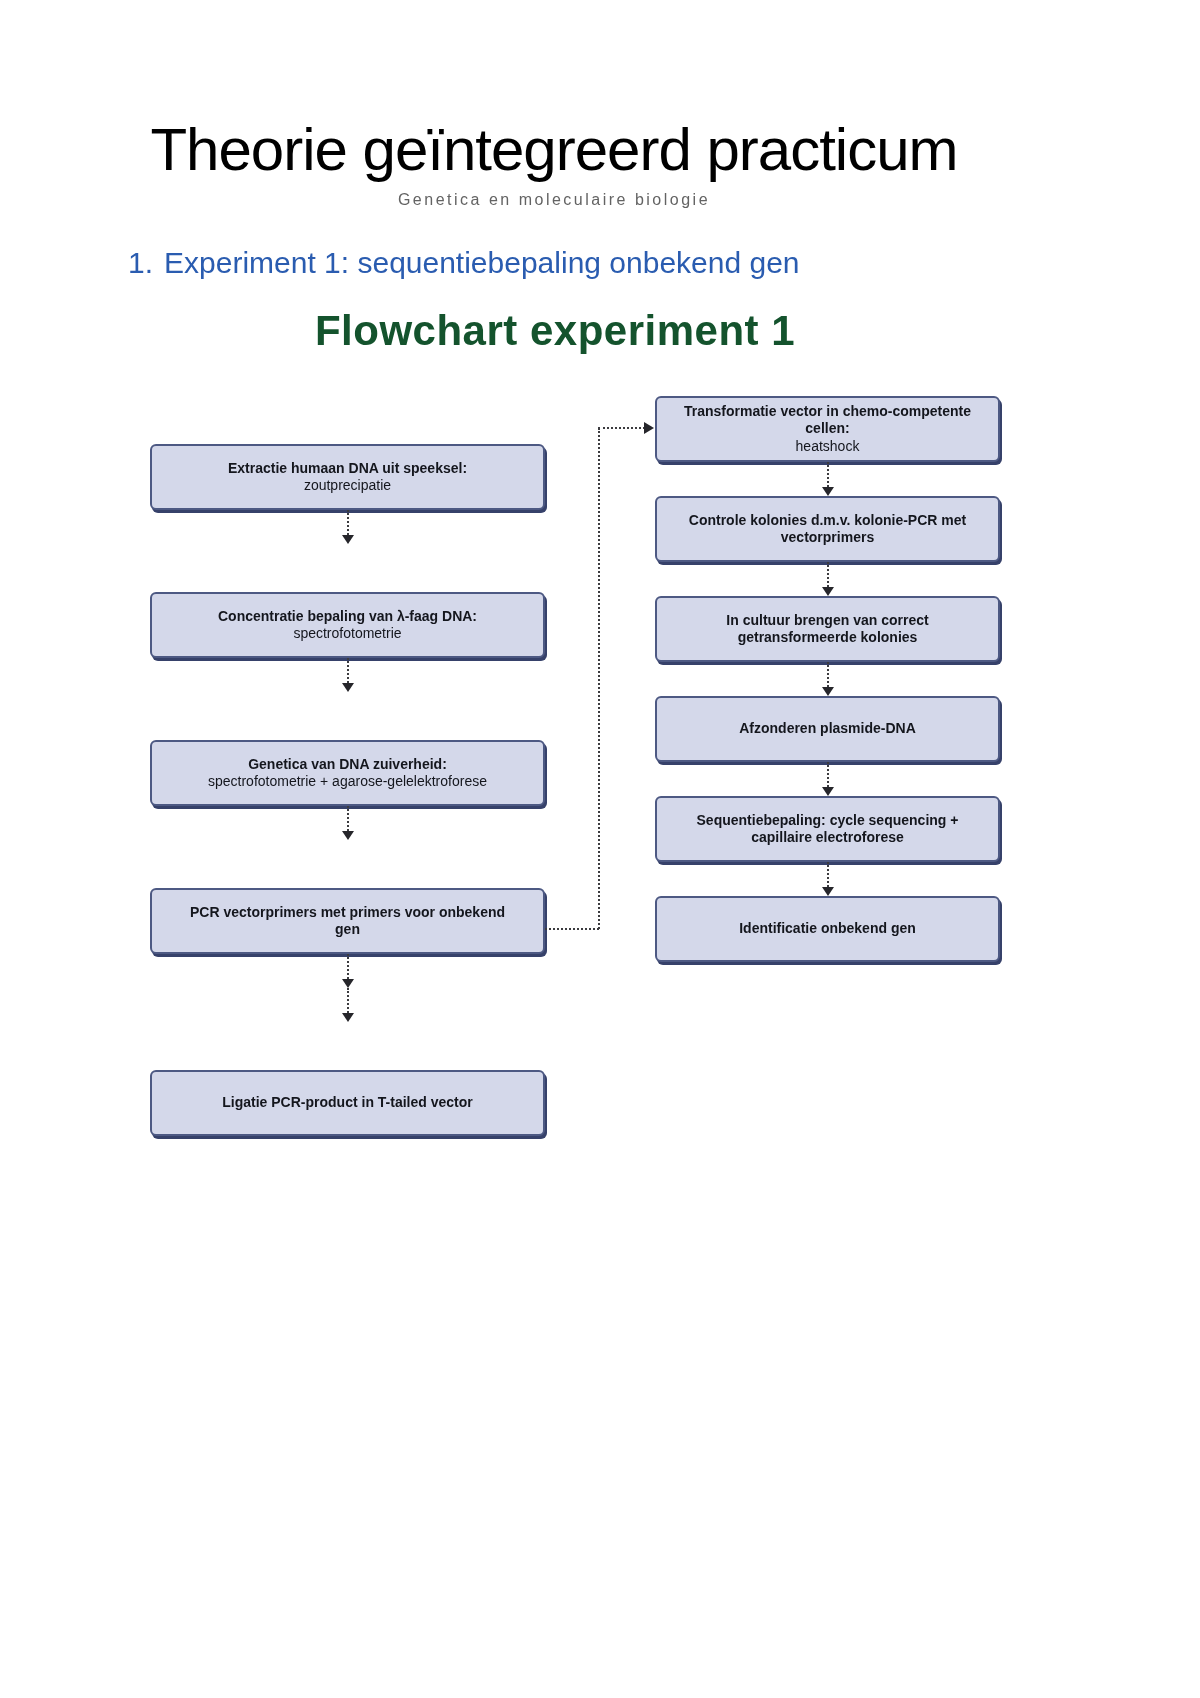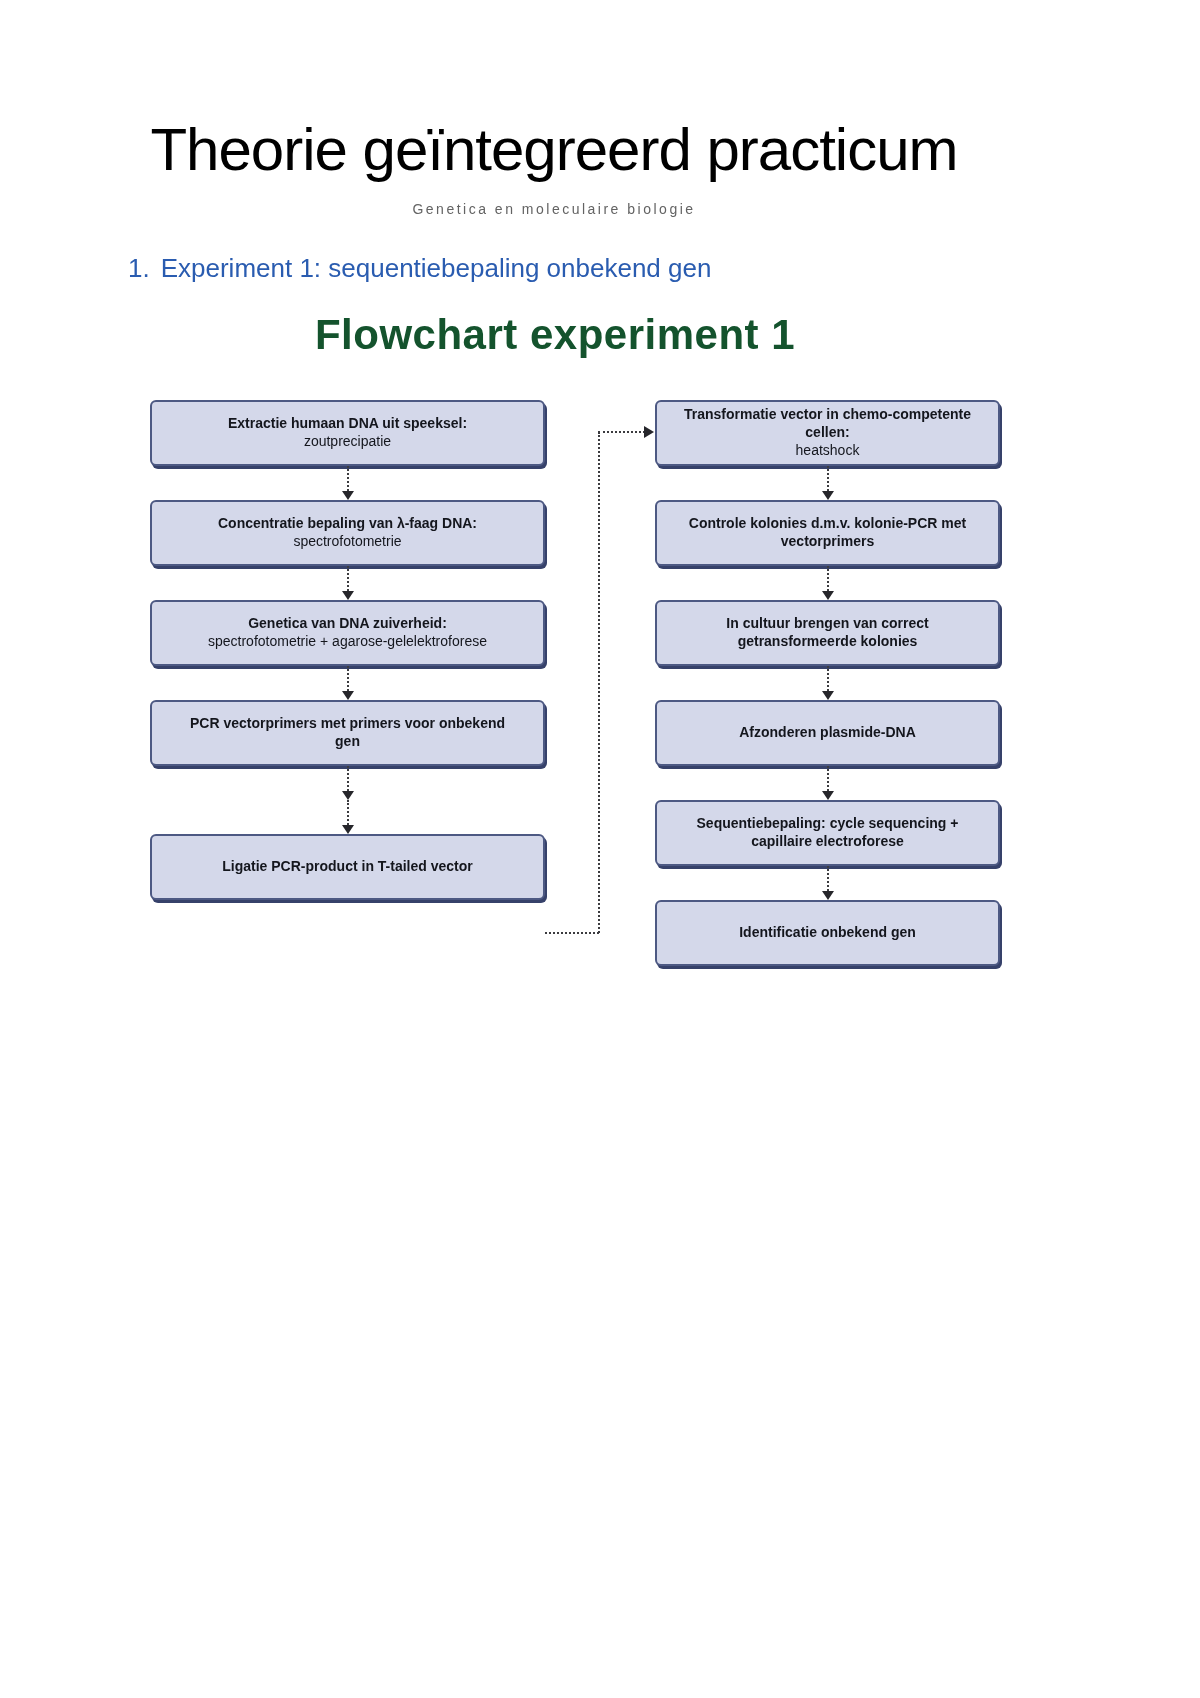--- a/index.html
+++ b/index.html
@@ -6,40 +6,40 @@
   body{
     width:1200px;height:1698px;background:#ffffff;position:relative;
     font-family:"Liberation Sans",sans-serif;overflow:hidden;
   }
   .doc-header{width:1108px;margin:118px auto 0 0;text-align:center;}
   .page-title{
     margin:0;font-size:60px;font-weight:400;color:#000000;
     line-height:1.08;letter-spacing:-1px;
   }
   .page-subtitle{
-    margin-top:18px;font-size:14px;color:#636363;letter-spacing:2.5px;
+    margin-top:8px;font-size:16px;color:#636363;letter-spacing:2.5px;
   }
   .section-heading{
-    margin:37px 0 0 128px;font-size:26px;color:#2a5cb0;line-height:1.15;
+    margin:37px 0 0 128px;font-size:30px;color:#2a5cb0;line-height:1.15;
   }
   .section-heading .num{margin-right:11px;}
   .fc-title{
     width:1110px;text-align:center;margin-top:27px;
     font-size:42px;font-weight:700;color:#14532d;letter-spacing:.5px;
   }
   .flowchart{position:relative;margin-top:41px;height:610px;width:1200px;}
   .col{position:absolute;top:0;display:flex;flex-direction:column;}
   .col-left{left:150px;width:395px;}
   .col-right{left:655px;width:345px;}
   .box{
     height:66px;box-sizing:border-box;display:flex;align-items:center;justify-content:center;
     background:#d4d8ea;border:2px solid #4d5983;border-radius:6px;
     box-shadow:2px 3px 0 #36416a;text-align:center;padding:16px 12px;
   }
-  .col-left .box{padding:4px 36px;}
+  .col-left .box{padding:4px 36px;margin-top:48px;}
   .box-text{font-size:14px;line-height:1.26;color:#14161d;}
   .bt{font-weight:700;display:block;}
   .bs{display:block;}
   .bt.inline,.bs.inline{display:inline;}
   .bs.inline{margin-left:4px;font-weight:bold;}
   .vconn{height:34px;display:flex;flex-direction:column;align-items:center;}
   .vline{flex:1;width:0;border-left:2px dotted #3b3b3f;}
   .vhead{
     width:0;height:0;border-left:6px solid transparent;
     border-right:6px solid transparent;border-top:9px solid #26262b;

